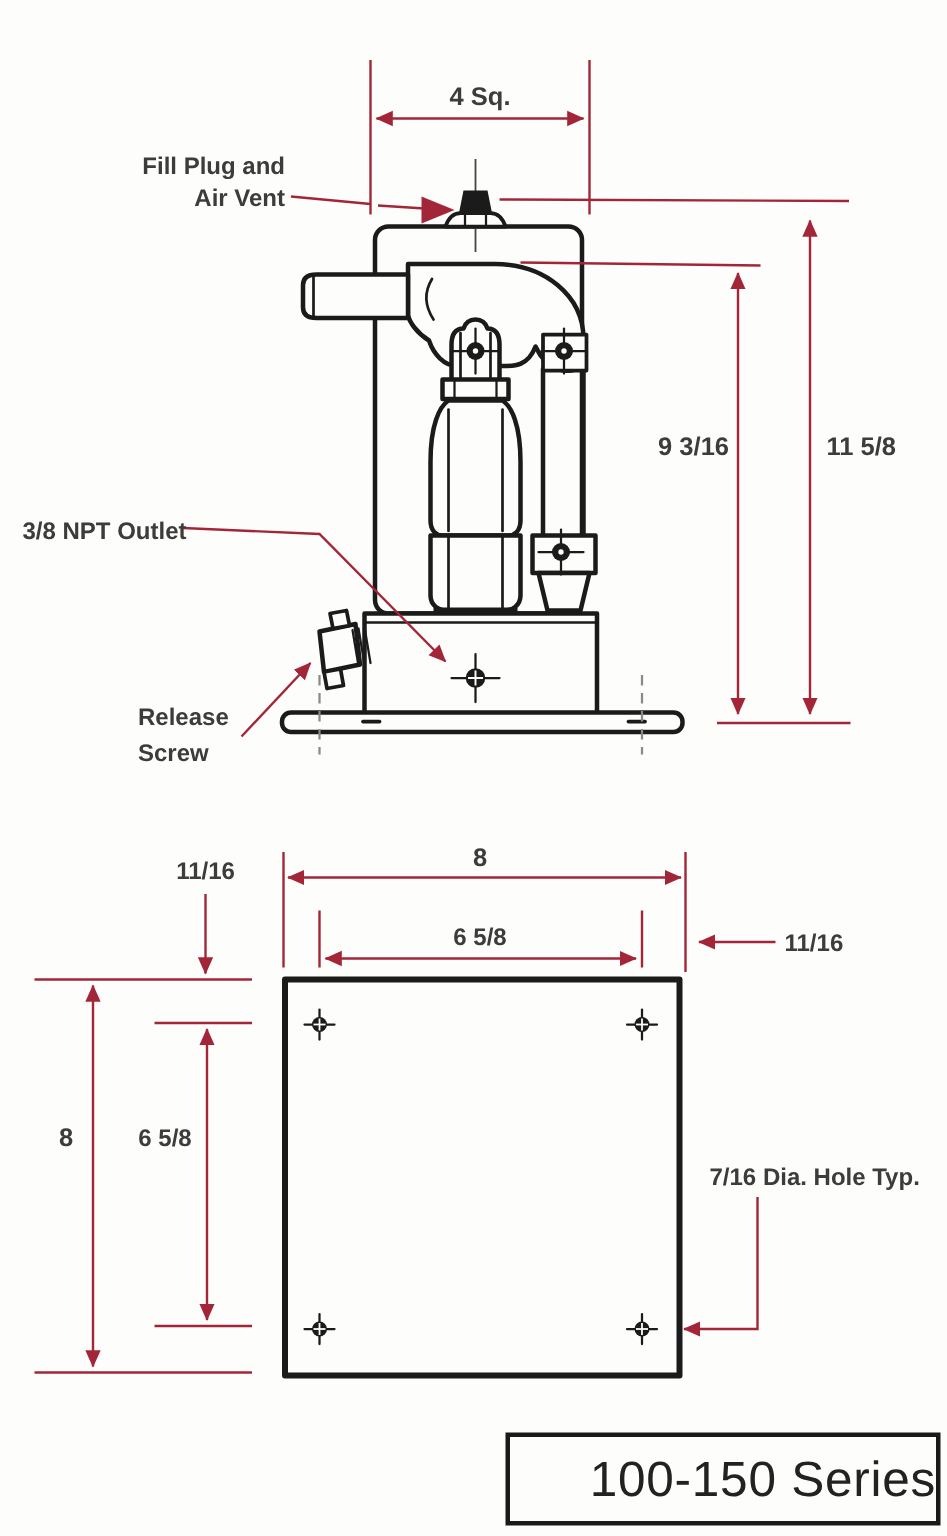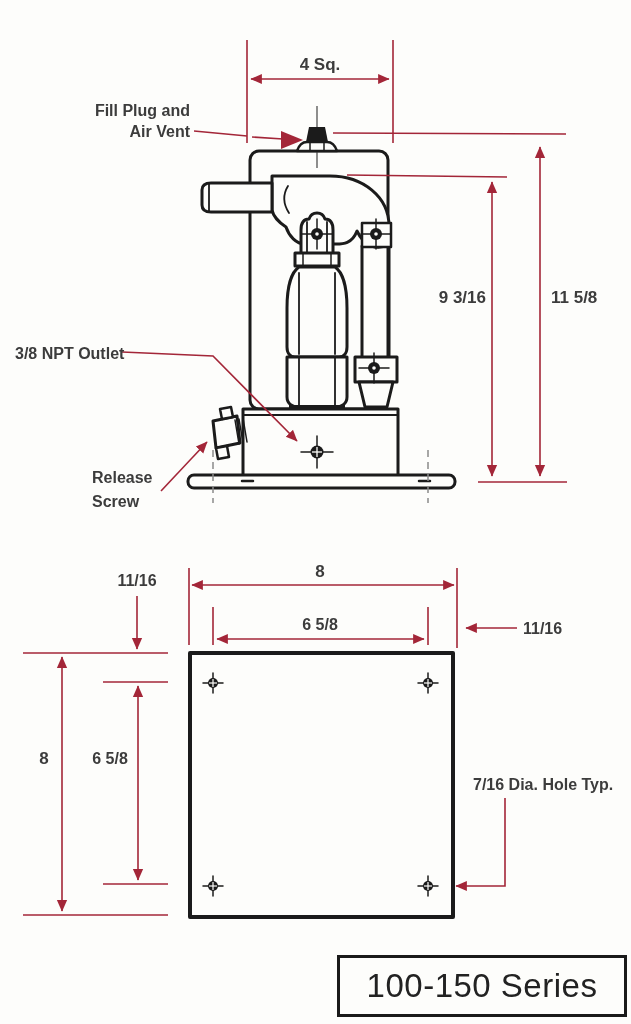--- a/index.html
+++ b/index.html
@@ -28,21 +28,21 @@
   .redfill { fill: var(--red, #a32638); stroke:none; }
   #ar path { fill: var(--red, #a32638); }
 
   
   text.lbl { fill: var(--lbl,#3c3c3c); font-weight:700; font-size:16px; font-family:"Liberation Sans",sans-serif; }
   text.dim { fill: var(--lbl,#3c3c3c); font-weight:700; font-size:17px; font-family:"Liberation Sans",sans-serif; }
 
   .title-box {
     position:absolute; left:337px; top:955px; width:290px; height:62px;
     border:3px solid #1a1a1a; background:#fdfdfb;
-    display:flex; align-items:center; justify-content:center;
+    display:flex; align-items:center; justify-content:flex-end;
   }
   .title-box span { font-size:33px; color:#222; letter-spacing:.5px; }
 </style>
 </head>
 <body>
 
 <div class="stage">
 
 <svg width="631" height="1024" viewBox="0 0 631 1024">
   <defs>

